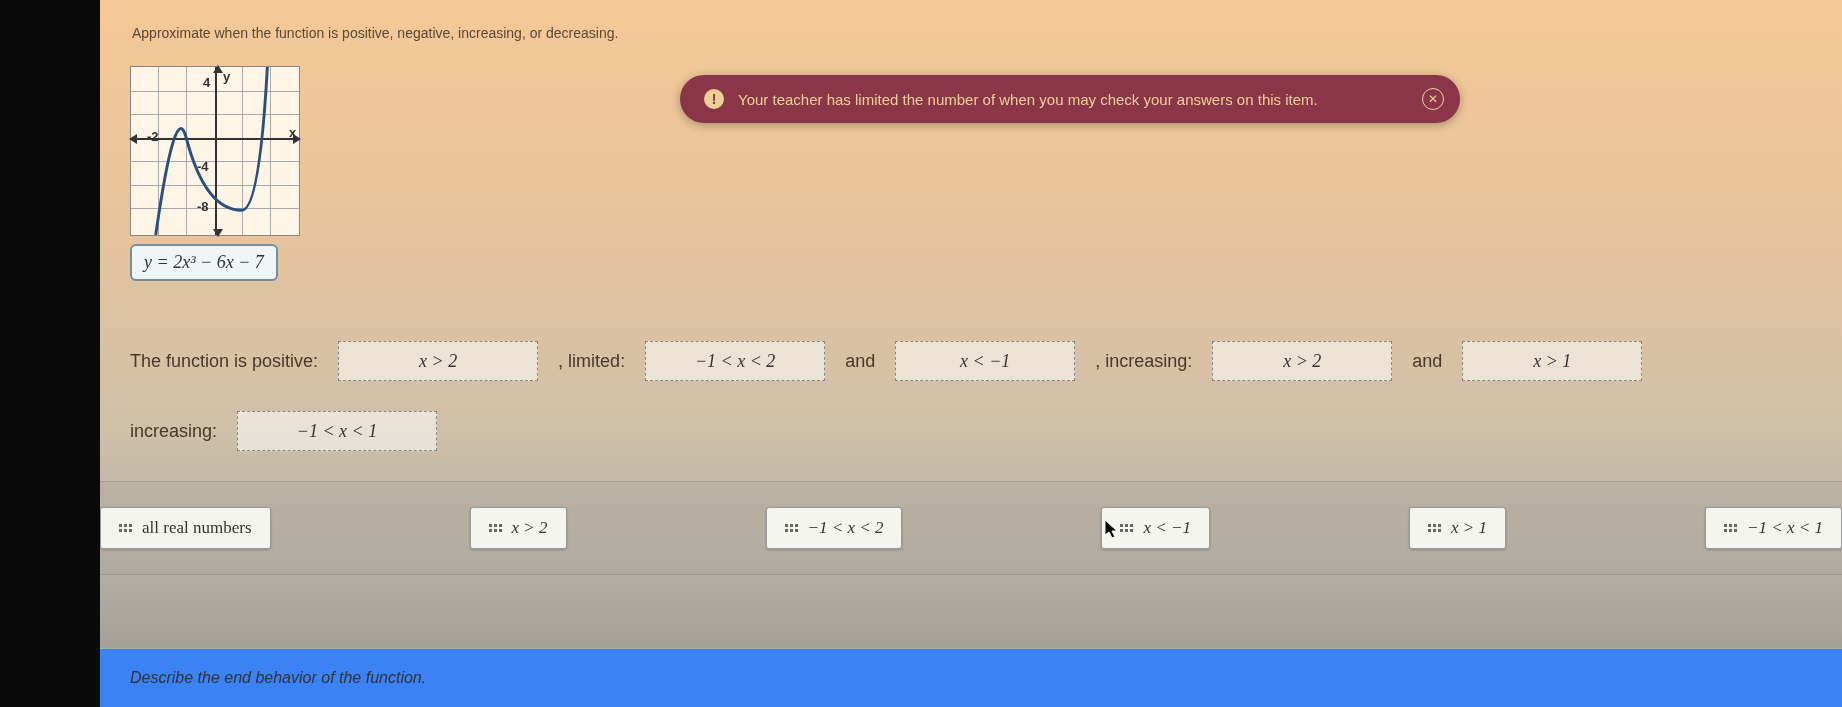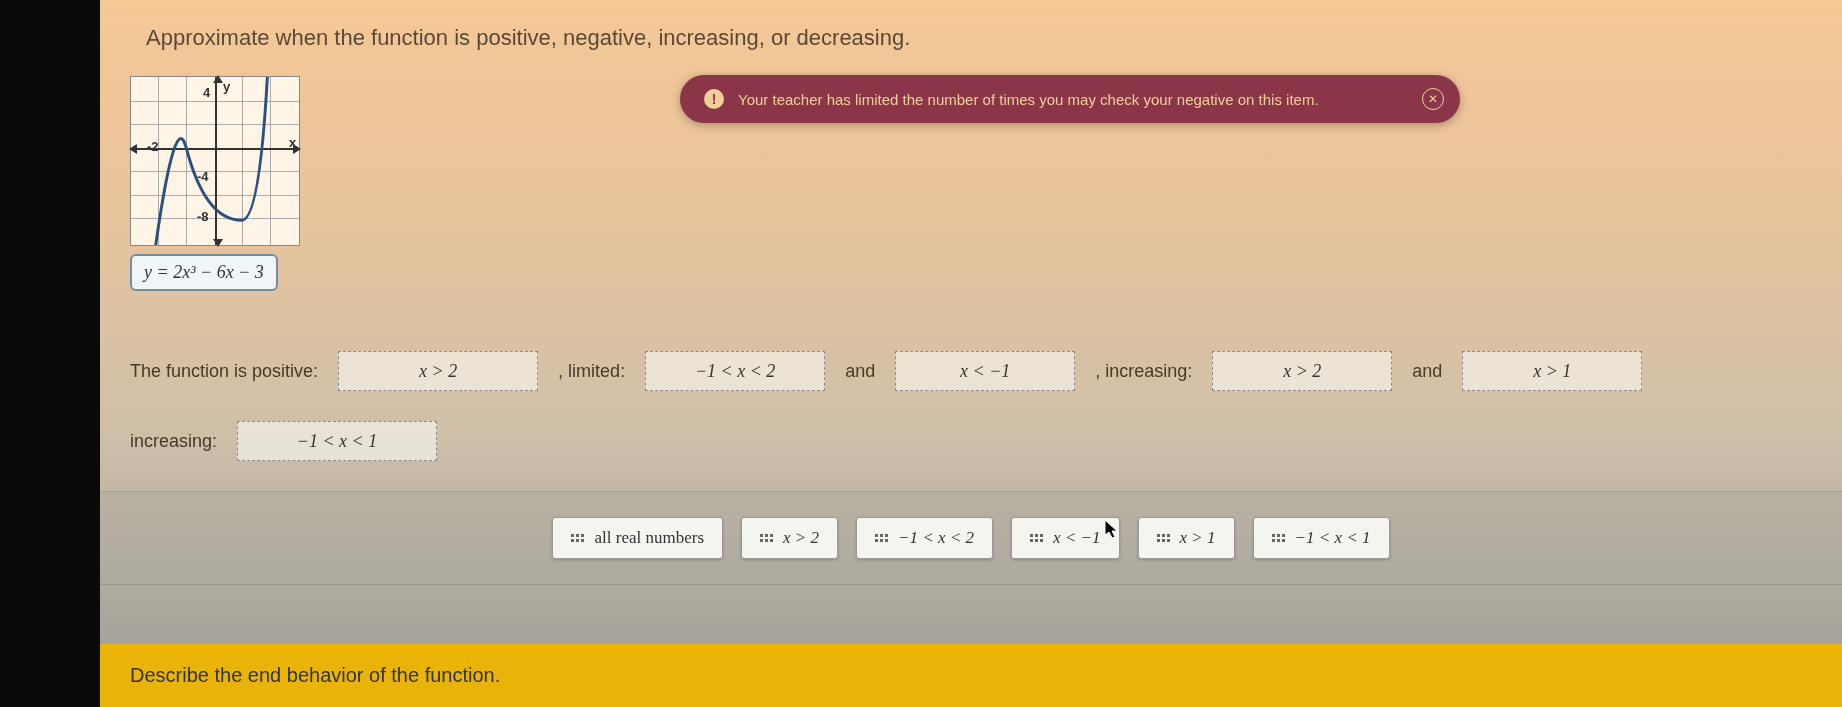--- a/index.html
+++ b/index.html
@@ -18,22 +18,22 @@
       height: 100%;
       background: #0a0a0a;
     }
     .main {
       margin-left: 100px;
       padding: 0;
       height: 100%;
       position: relative;
     }
     .question-text {
-      padding: 25px 46px 15px;
-      font-size: 22px;
+      padding: 25px 32px 15px;
+      font-size: 14px;
       color: #5a4838;
     }
     .graph-container {
       margin-left: 30px;
       margin-top: 10px;
       display: inline-block;
     }
     .graph {
       width: 170px;
       height: 170px;
@@ -108,21 +108,21 @@
       font-style: italic;
       font-size: 18px;
       color: #333;
     }
     .drop-zone.small { min-width: 180px; }
     .tile-bank {
       background: rgba(170,165,155,0.4);
       padding: 25px 0;
       margin-top: 28px;
       display: flex;
-      justify-content: center;
+      justify-content: space-between;
       gap: 18px;
       border-top: 1px solid rgba(0,0,0,0.1);
       border-bottom: 1px solid rgba(0,0,0,0.1);
     }
     .tile {
       background: #f5f5f0;
       border: 1px solid #999;
       border-radius: 3px;
       padding: 10px 18px;
       display: flex;
@@ -182,25 +182,26 @@
       justify-content: center;
       color: #f0d098;
       cursor: pointer;
       font-size: 12px;
     }
     .bottom-question {
       position: absolute;
       bottom: 0;
       left: 100px;
       right: 0;
-      background: #eab308;
+      background: #3b82f6;
       padding: 20px 30px;
-      font-size: 20px;
+      font-size: 16px;
       color: #333;
       border-top: 1px solid #aaa;
+      font-style: italic;
     }
     .cursor {
       position: absolute;
       left: 1005px;
       top: 520px;
       width: 16px;
       height: 20px;
     }
   </style>
 </head>
@@ -231,26 +232,26 @@
       <span class="axis-label" style="top:58px; left:158px">x</span>
       <span class="axis-label" style="top:8px; left:72px">4</span>
       <span class="axis-label" style="top:62px; left:16px">-2</span>
       <span class="axis-label" style="top:92px; left:66px">-4</span>
       <span class="axis-label" style="top:132px; left:66px">-8</span>
       <div class="arrow" style="top:-2px;left:82px;border-width:0 5px 8px 5px;border-color:transparent transparent #333 transparent"></div>
       <div class="arrow" style="bottom:-2px;left:82px;border-width:8px 5px 0 5px;border-color:#333 transparent transparent transparent"></div>
       <div class="arrow" style="top:67px;left:-2px;border-width:5px 8px 5px 0;border-color:transparent #333 transparent transparent"></div>
       <div class="arrow" style="top:67px;right:-2px;border-width:5px 0 5px 8px;border-color:transparent transparent transparent #333"></div>
     </div>
-    <div class="equation-box">y = 2x³ − 6x − 3</div>
+    <div class="equation-box">y = 2x³ − 6x − 7</div>
   </div>
 
   <div class="notification">
     <div class="warn-icon">!</div>
-    <span>Your teacher has limited the number of times you may check your negative on this item.</span>
+    <span>Your teacher has limited the number of when you may check your answers on this item.</span>
     <div class="close">✕</div>
   </div>
 
   <div class="answer-area">
     <div class="answer-row">
       <span class="label-text">The function is positive:</span>
       <div class="drop-zone">x &gt; 2</div>
       <span class="label-text">, limited:</span>
       <div class="drop-zone small">−1 &lt; x &lt; 2</div>
       <span class="label-text">and</span>

